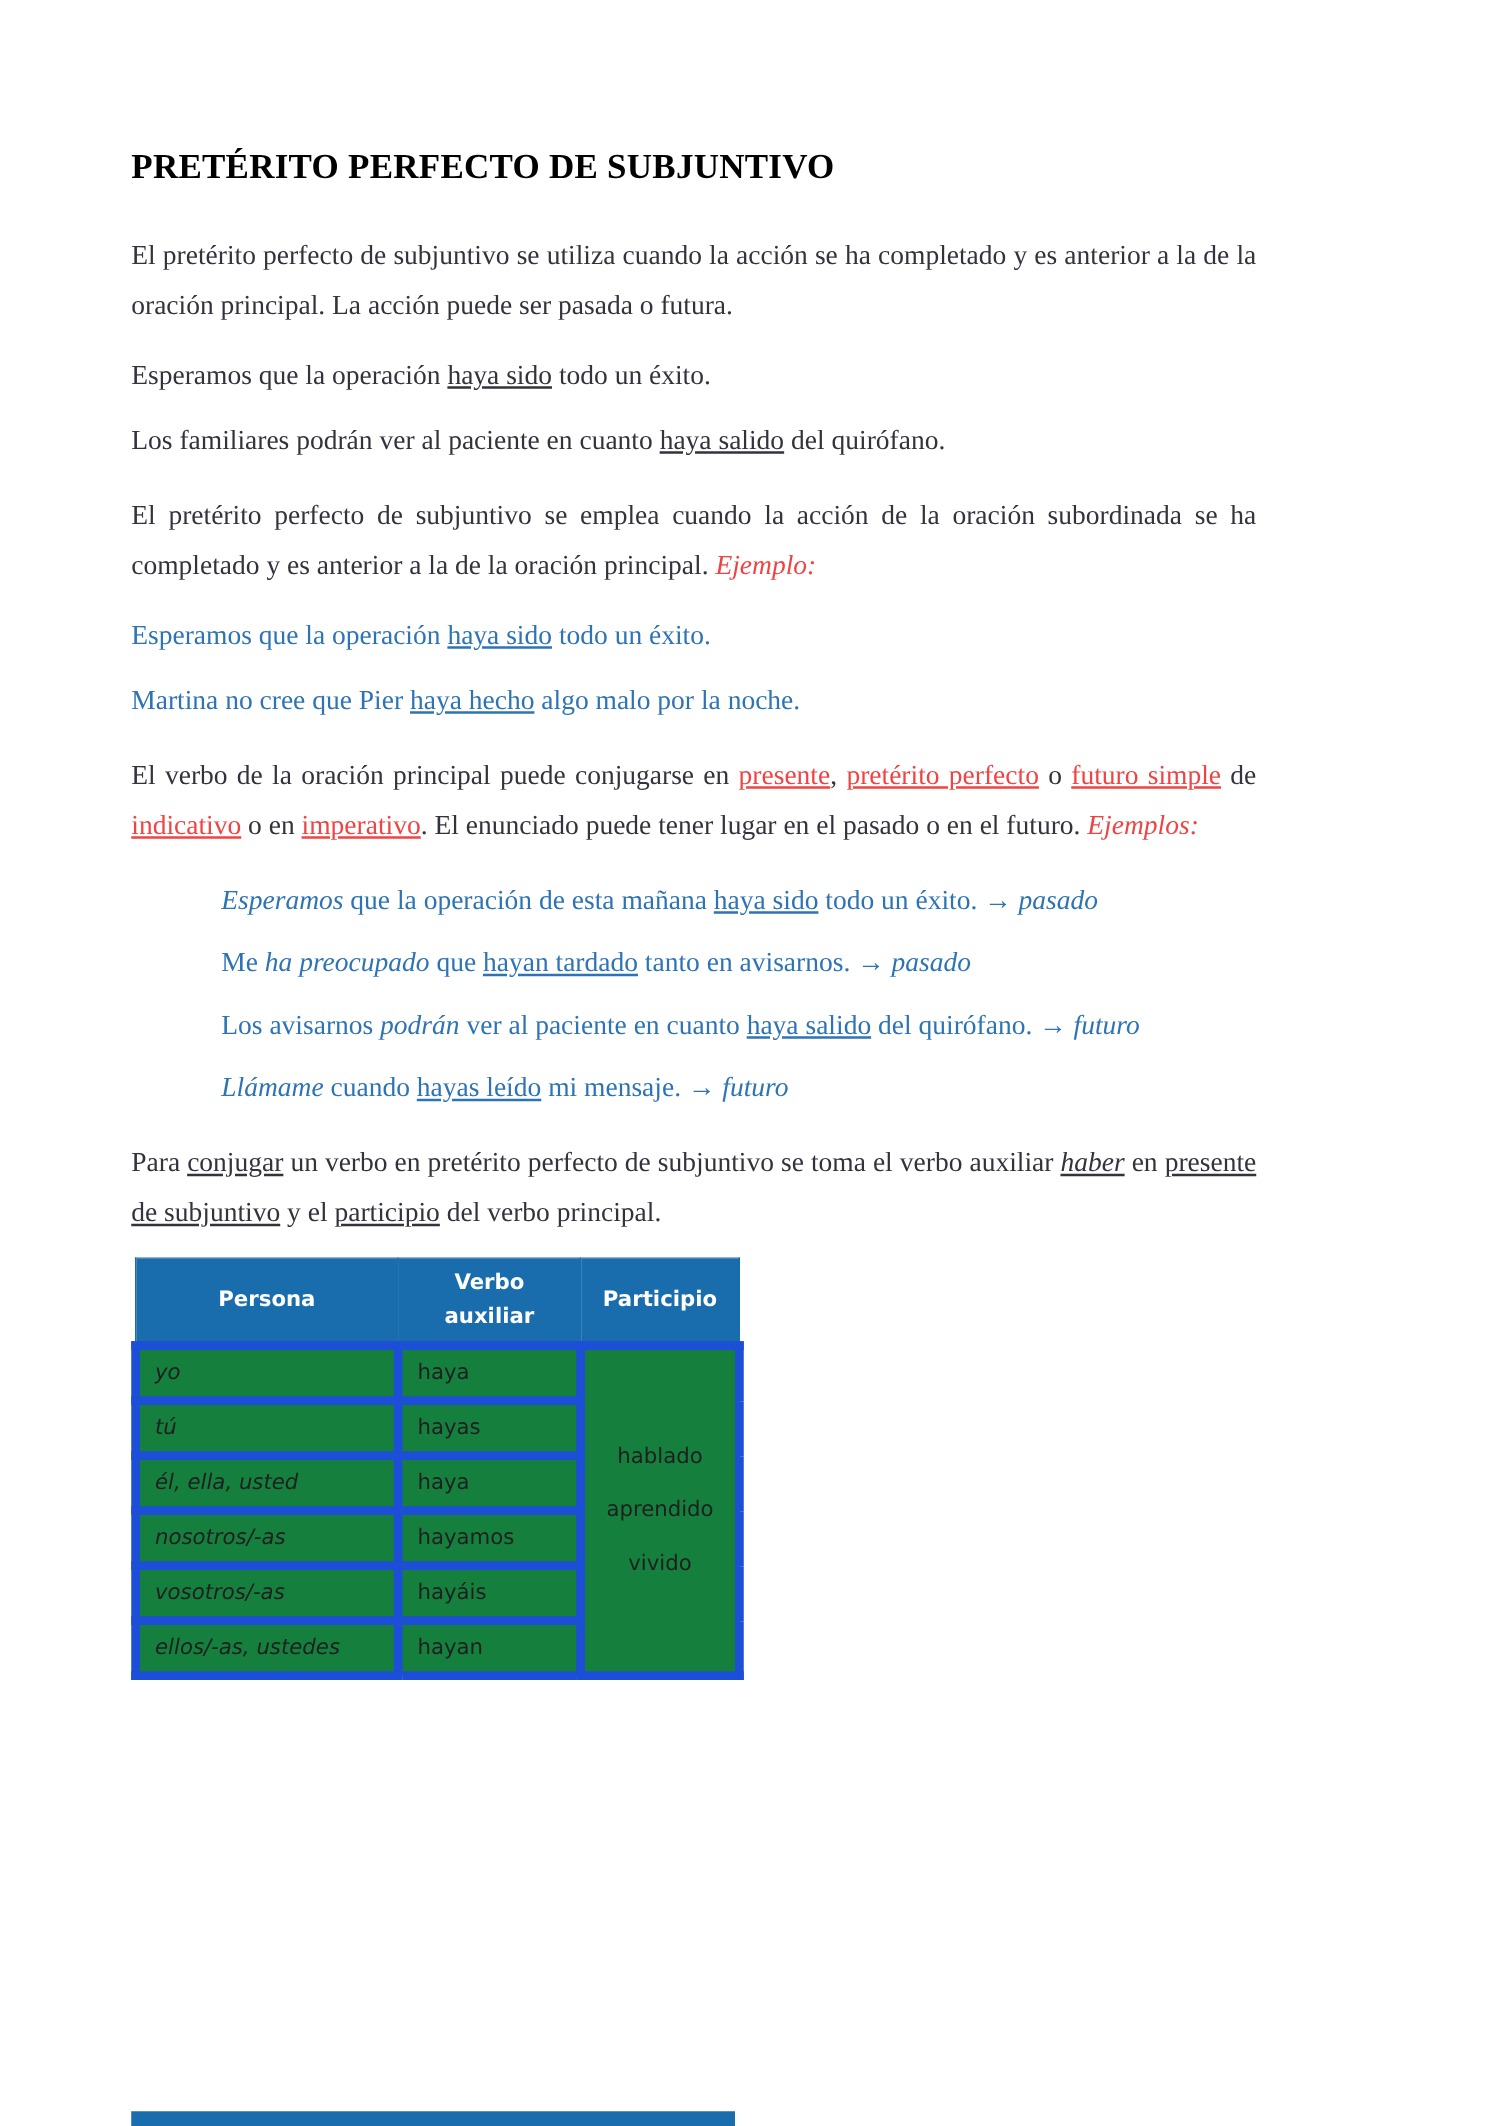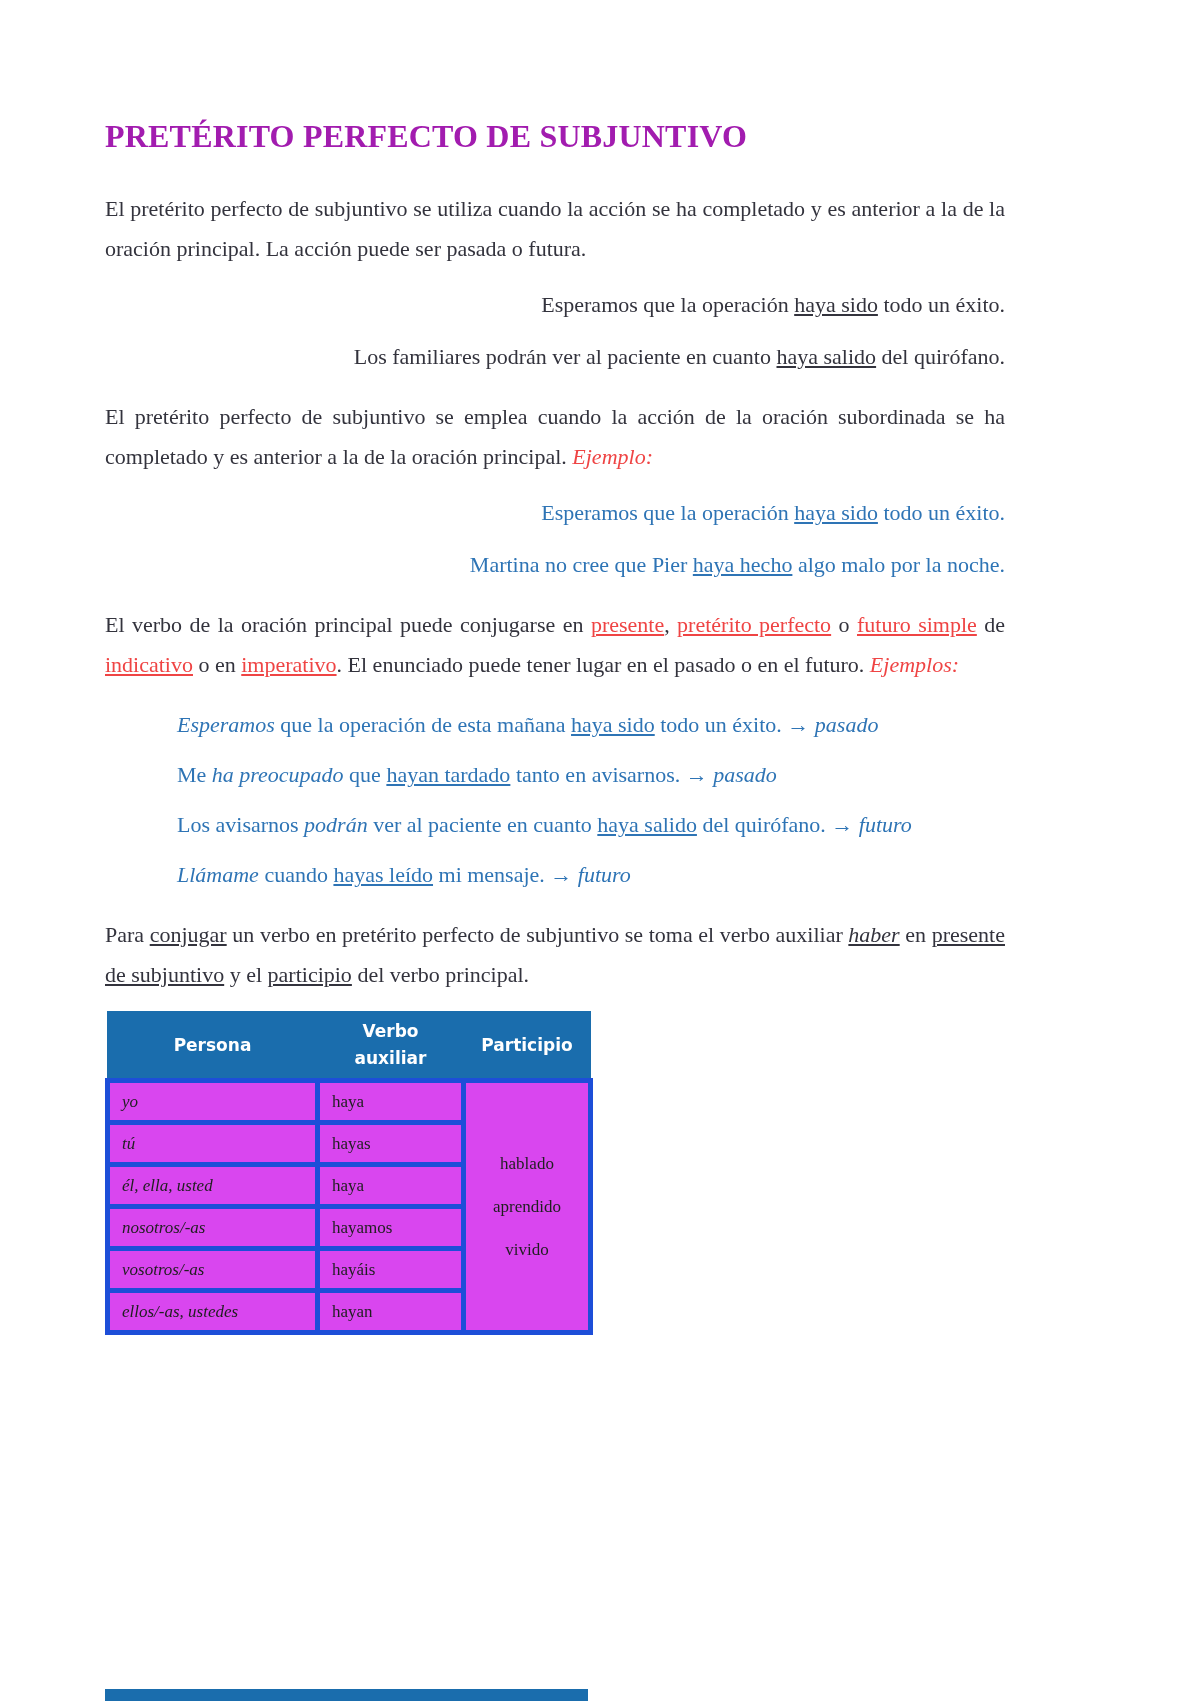--- a/index.html
+++ b/index.html
@@ -4,26 +4,26 @@
 <style>
   * { margin:0; padding:0; box-sizing:border-box; }
   html,body { background:#ffffff; }
   .page {
     width:1200px; height:1701px; position:relative; overflow:hidden;
     background:#ffffff; color:#33333d;
     font-family:"Liberation Serif", serif;
   }
   .content { padding:118px 195px 0 105px; }
   .title {
-    font-size:32px; font-weight:bold; color:#a21caf;
+    font-size:28px; font-weight:bold; color:#000000;
     margin-bottom:34px; letter-spacing:0.2px;
   }
   p.body { font-size:22px; line-height:40px; margin-bottom:12px; }
   p.justify { text-align:justify; margin-bottom:16px; }
-  p.center  { text-align:right; }
+  p.center  { text-align:left; }
   p.indent  { padding-left:72px; margin-bottom:10px; }
   p.gap-top { margin-top:20px; }
   .blue { color:#2e74b5; }
   span.blue { color:#ef4444; }
   .it { font-style:italic; }
   .ul { text-decoration:underline; text-underline-offset:2px; }
 
   .vtable {
     border-collapse:collapse; margin-top:16px;
     font-family:"DejaVu Sans","Liberation Sans",sans-serif;
@@ -32,22 +32,22 @@
   .vtable th {
     background:#1a6dad; color:#ffffff; font-weight:bold;
     text-align:center; vertical-align:middle;
     padding:6px 8px; line-height:27px; overflow-wrap:break-word;
     border:1px solid #1a6dad;
   }
   .col-persona { width:210px; }
   .col-aux     { width:146px; }
   .col-part    { width:127px; }
   .vtable td {
-    border:5px solid #1d4ed8; padding:5px 12px;
-    vertical-align:middle; line-height:27px; background:#d946ef;font-family:Liberation Serif, serif;
+    border:7px solid #1d4ed8; padding:5px 12px;
+    vertical-align:middle; line-height:27px; background:#15803d;
   }
   .vtable td.persona { font-style:italic; }
   .vtable td.participio-cell {
     text-align:center; overflow-wrap:break-word; padding:6px 10px;
   }
   .participio-word { margin:16px 0; }
 
   .next-table-bar {
     position:absolute; left:105px; bottom:0;
     width:483px; height:12px; background:#1a6dad;

